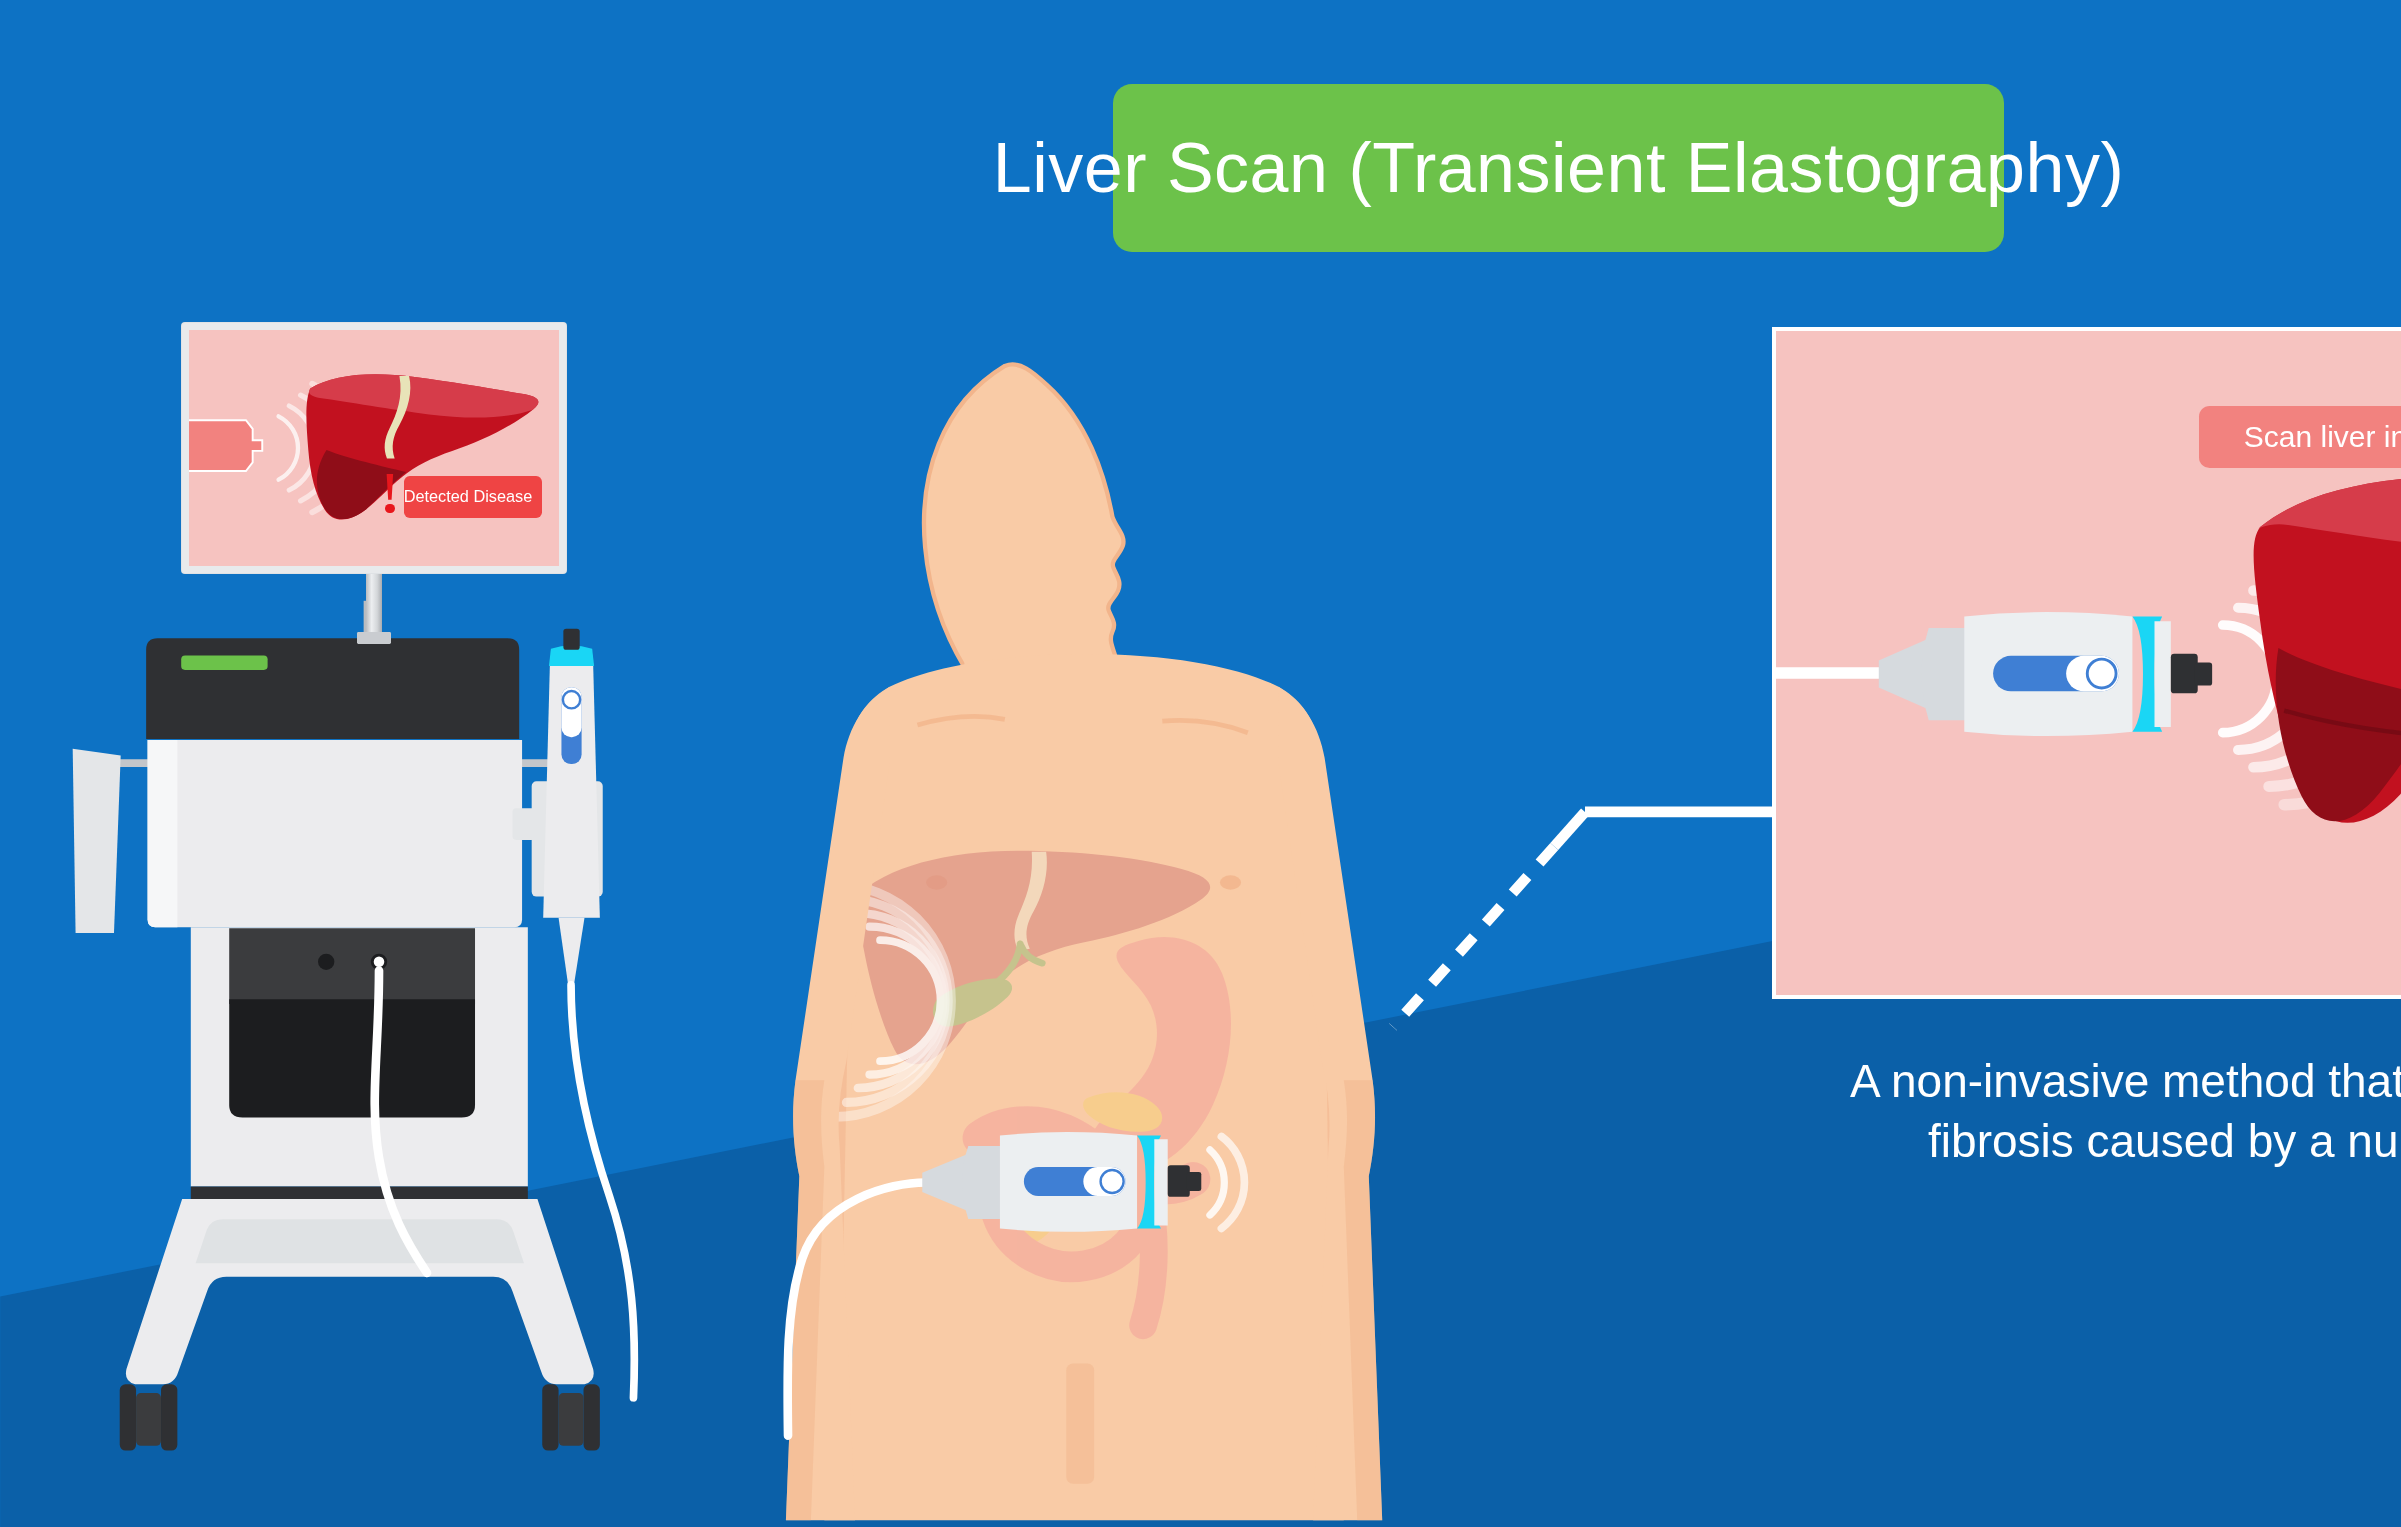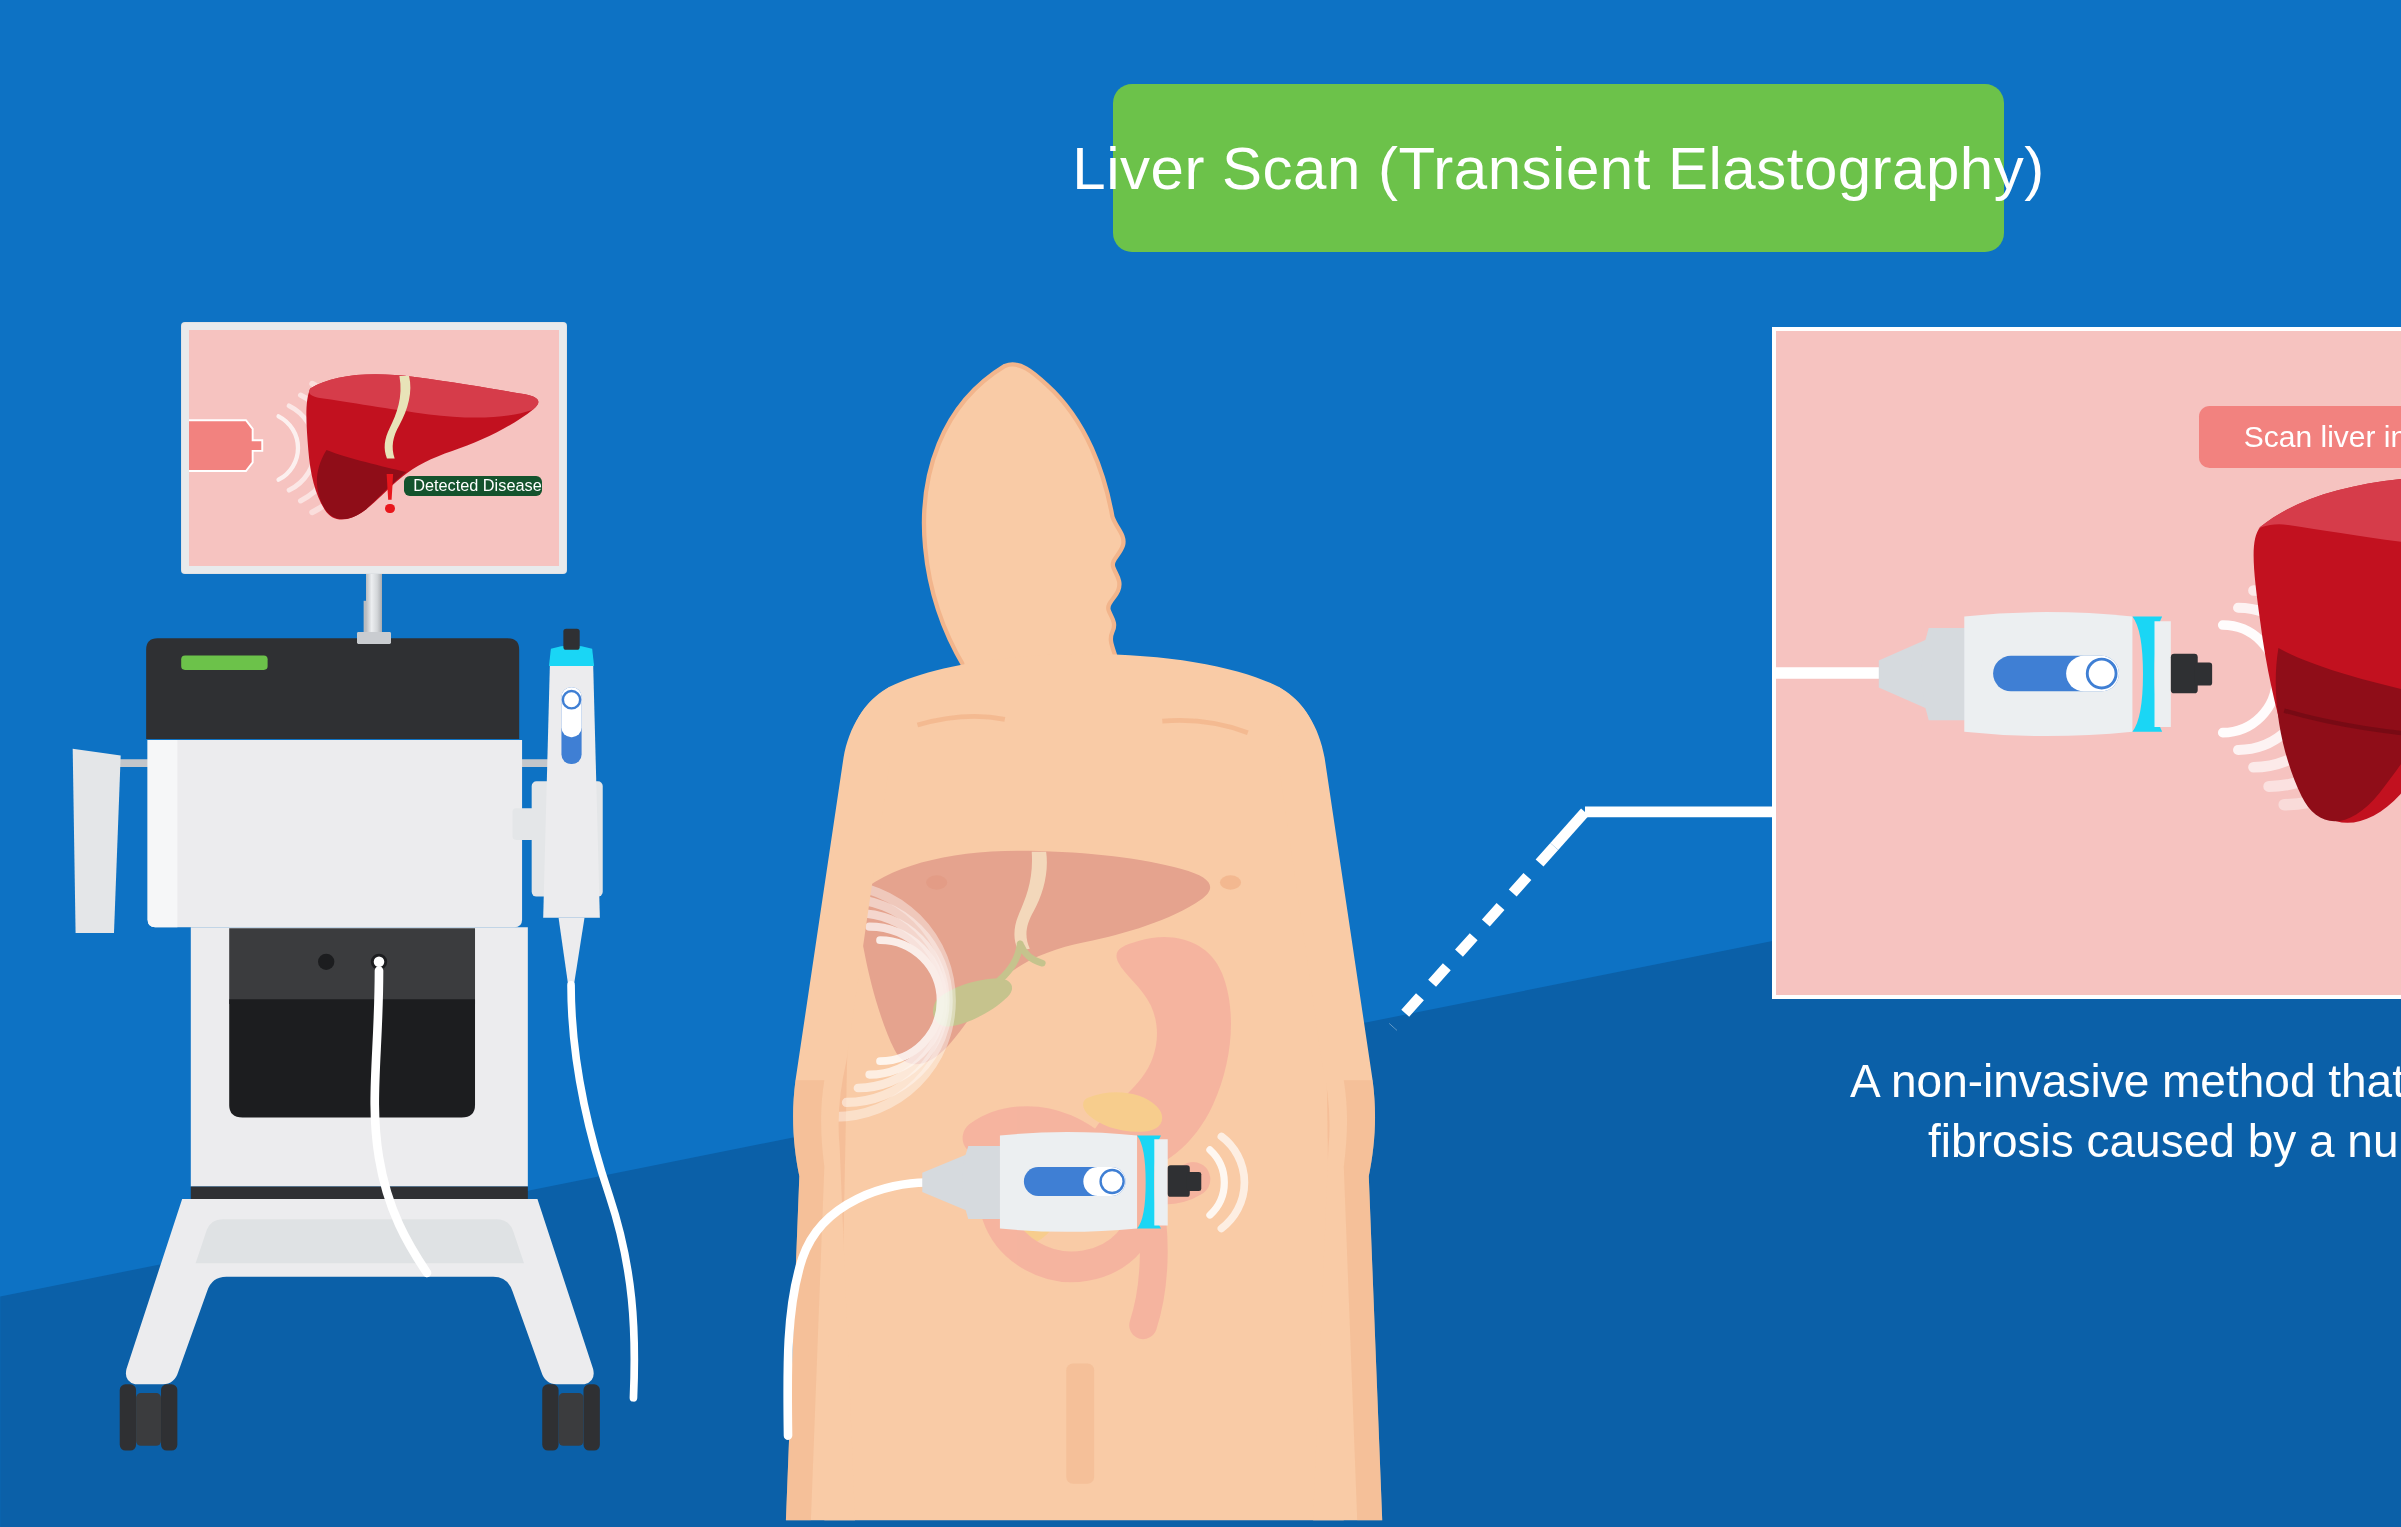--- a/index.html
+++ b/index.html
@@ -15,21 +15,21 @@
     overflow:hidden;pointer-events:none;
   }
   .bg-band svg{display:block;}
 
   
   .title-banner{
     position:absolute;left:1113px;top:84px;width:891px;height:168px;
     border-radius:19px;display:flex;align-items:center;justify-content:center;
   }
   .title-text{
-    font-size:60px;color:#ffffff;letter-spacing:0.5px;white-space:nowrap;
+    font-size:70px;color:#ffffff;letter-spacing:0.5px;white-space:nowrap;
   }
 
   
   .monitor-wrap{position:absolute;left:182px;top:323px;width:384px;height:250px;}
   .monitor-frame{
     position:absolute;inset:0;background:#e8eaec;border-radius:2.9px;
     box-shadow:0 0 0 1px #dfe2e5;
   }
   .monitor-screen{
     position:absolute;left:6.7px;top:6.7px;right:6.7px;bottom:6.7px;
@@ -179,21 +179,21 @@
                    C264 342 256 298 286 250 Z" fill="#8f0d18"></path>
           <path d="M438 96 C446 140 432 176 418 204 C406 228 404 248 412 268 L428 268 C420 244 424 222 438 198
                    C456 166 466 128 458 96 Z" fill="#e8e3b8"></path>
         </g>
       </svg>
       
       <div style="position:absolute;left:195px;top:144px;width:12.5px;height:41px;">
         <div style="position:absolute;left:1.9px;top:0;width:8.6px;height:26px;clip-path:polygon(12% 0,88% 0,70% 100%,30% 100%);background:#e8161c;"></div>
         <div style="position:absolute;left:1.4px;top:30px;width:9.6px;height:9.6px;border-radius:50%;background:#e8161c;"></div>
       </div>
-      <div style="position:absolute;left:215px;top:146px;width:138px;height:20px;border-radius:5.8px;display:flex;align-items:center;justify-content:flex-end;background:#14532d;">
+      <div style="position:absolute;left:215px;top:146px;width:138px;height:42px;border-radius:5.8px;display:flex;align-items:center;justify-content:flex-start;background:#ef4444;">
         <span style="font-size:16.3px;color:#ffffff;white-space:nowrap;">Detected Disease</span>
       </div>
     </div>
   </div>
 
   <div class="figure">
     <svg width="749" height="1201" viewBox="0 0 1560 2500">
       <defs>
         <clipPath id="torsoClip">
           <path d="M372 740 C330 764 300 800 288 856 L206 1420 C196 1494 208 1556 232 1600

